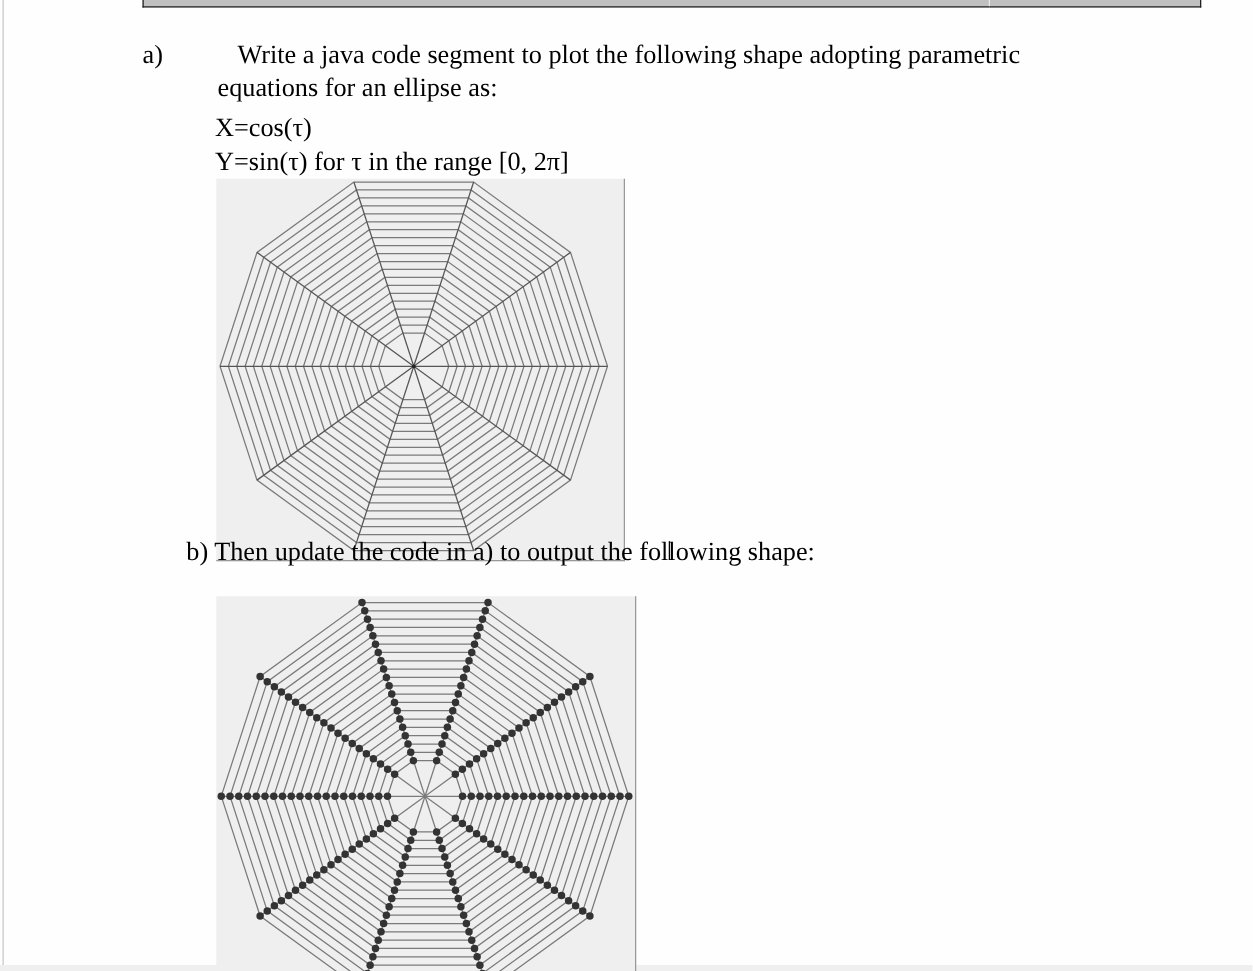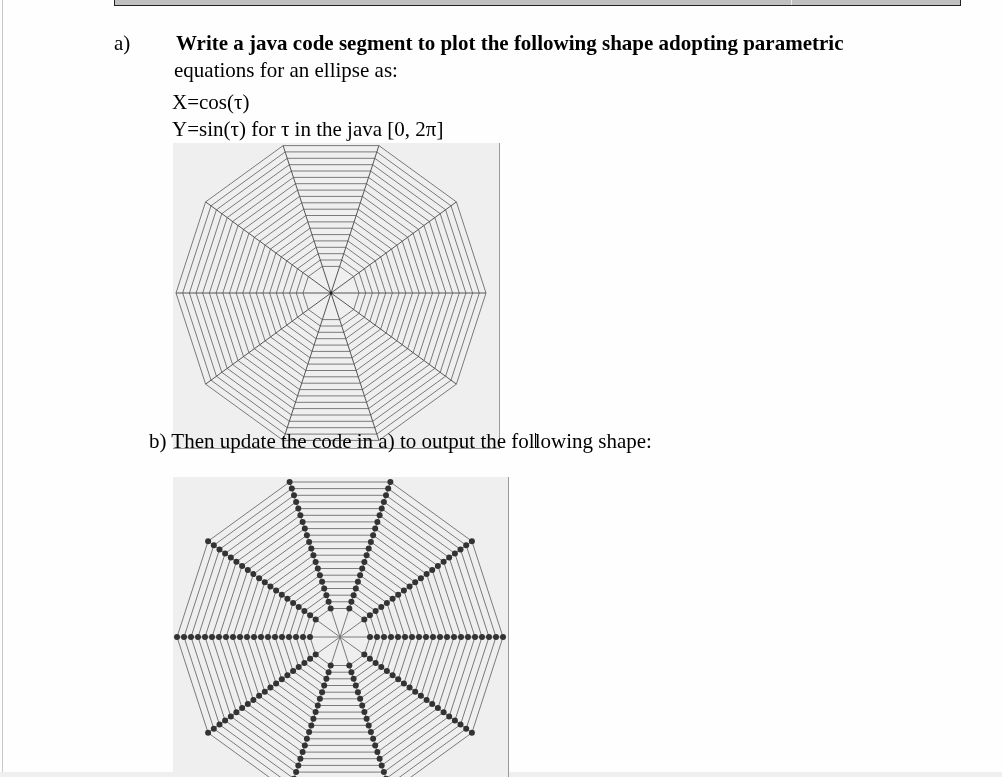--- a/index.html
+++ b/index.html
@@ -27,28 +27,28 @@
 </head>
 <body>
 
 <div class="left-rule"></div>
 <div class="bottom-strip"></div>
 <div class="top-bar">
     <div class="tick"></div>
   </div>
 
 <div class="txt" style="left:114px;top:30px;">a)</div>
-<div class="txt" style="left:176px;top:30px;font-weight:bold;">Write a java code segment to plot the following shape adopting parametric</div>
+<div class="txt" style="left:190px;top:30px;">Write a java code segment to plot the following shape adopting parametric</div>
 <div class="txt" style="left:174px;top:57px;font-family:Liberation Serif, serif;">equations for an ellipse as:</div>
 
 <div class="txt" style="left:172px;top:89px;">
   <span>X=</span><span class="ul">cos(</span><span>τ)</span>
 </div>
 <div class="txt" style="left:172px;top:116px;">
-  <span>Y=</span><span class="ul">sin(</span><span>τ) for τ in the java [0, 2π]</span>
+  <span>Y=</span><span class="ul">sin(</span><span>τ) for τ in the range [0, 2π]</span>
 </div>
 
 <div class="fig fig1">
   <svg id="svg1" width="326" height="305">
       <polygon points="186.0,150.0 180.7,133.5 166.7,123.4 149.3,123.4 135.3,133.5 130.0,150.0 135.3,166.5 149.3,176.6 166.7,176.6 180.7,166.5" fill="none" stroke="#7a7a7a" stroke-width="1"></polygon>
       <polygon points="192.7,150.0 186.1,129.6 168.7,117.0 147.3,117.0 129.9,129.6 123.3,150.0 129.9,170.4 147.3,183.0 168.7,183.0 186.1,170.4" fill="none" stroke="#7a7a7a" stroke-width="1"></polygon>
       <polygon points="199.4,150.0 191.5,125.7 170.8,110.7 145.2,110.7 124.5,125.7 116.6,150.0 124.5,174.3 145.2,189.3 170.8,189.3 191.5,174.3" fill="none" stroke="#7a7a7a" stroke-width="1"></polygon>
       <polygon points="206.1,150.0 196.9,121.8 172.8,104.3 143.2,104.3 119.1,121.8 109.9,150.0 119.1,178.2 143.2,195.7 172.8,195.7 196.9,178.2" fill="none" stroke="#7a7a7a" stroke-width="1"></polygon>
       <polygon points="212.7,150.0 202.3,117.8 174.9,97.9 141.1,97.9 113.7,117.8 103.3,150.0 113.7,182.2 141.1,202.1 174.9,202.1 202.3,182.2" fill="none" stroke="#7a7a7a" stroke-width="1"></polygon>
       <polygon points="219.4,150.0 207.7,113.9 177.0,91.6 139.0,91.6 108.3,113.9 96.6,150.0 108.3,186.1 139.0,208.4 177.0,208.4 207.7,186.1" fill="none" stroke="#7a7a7a" stroke-width="1"></polygon>

